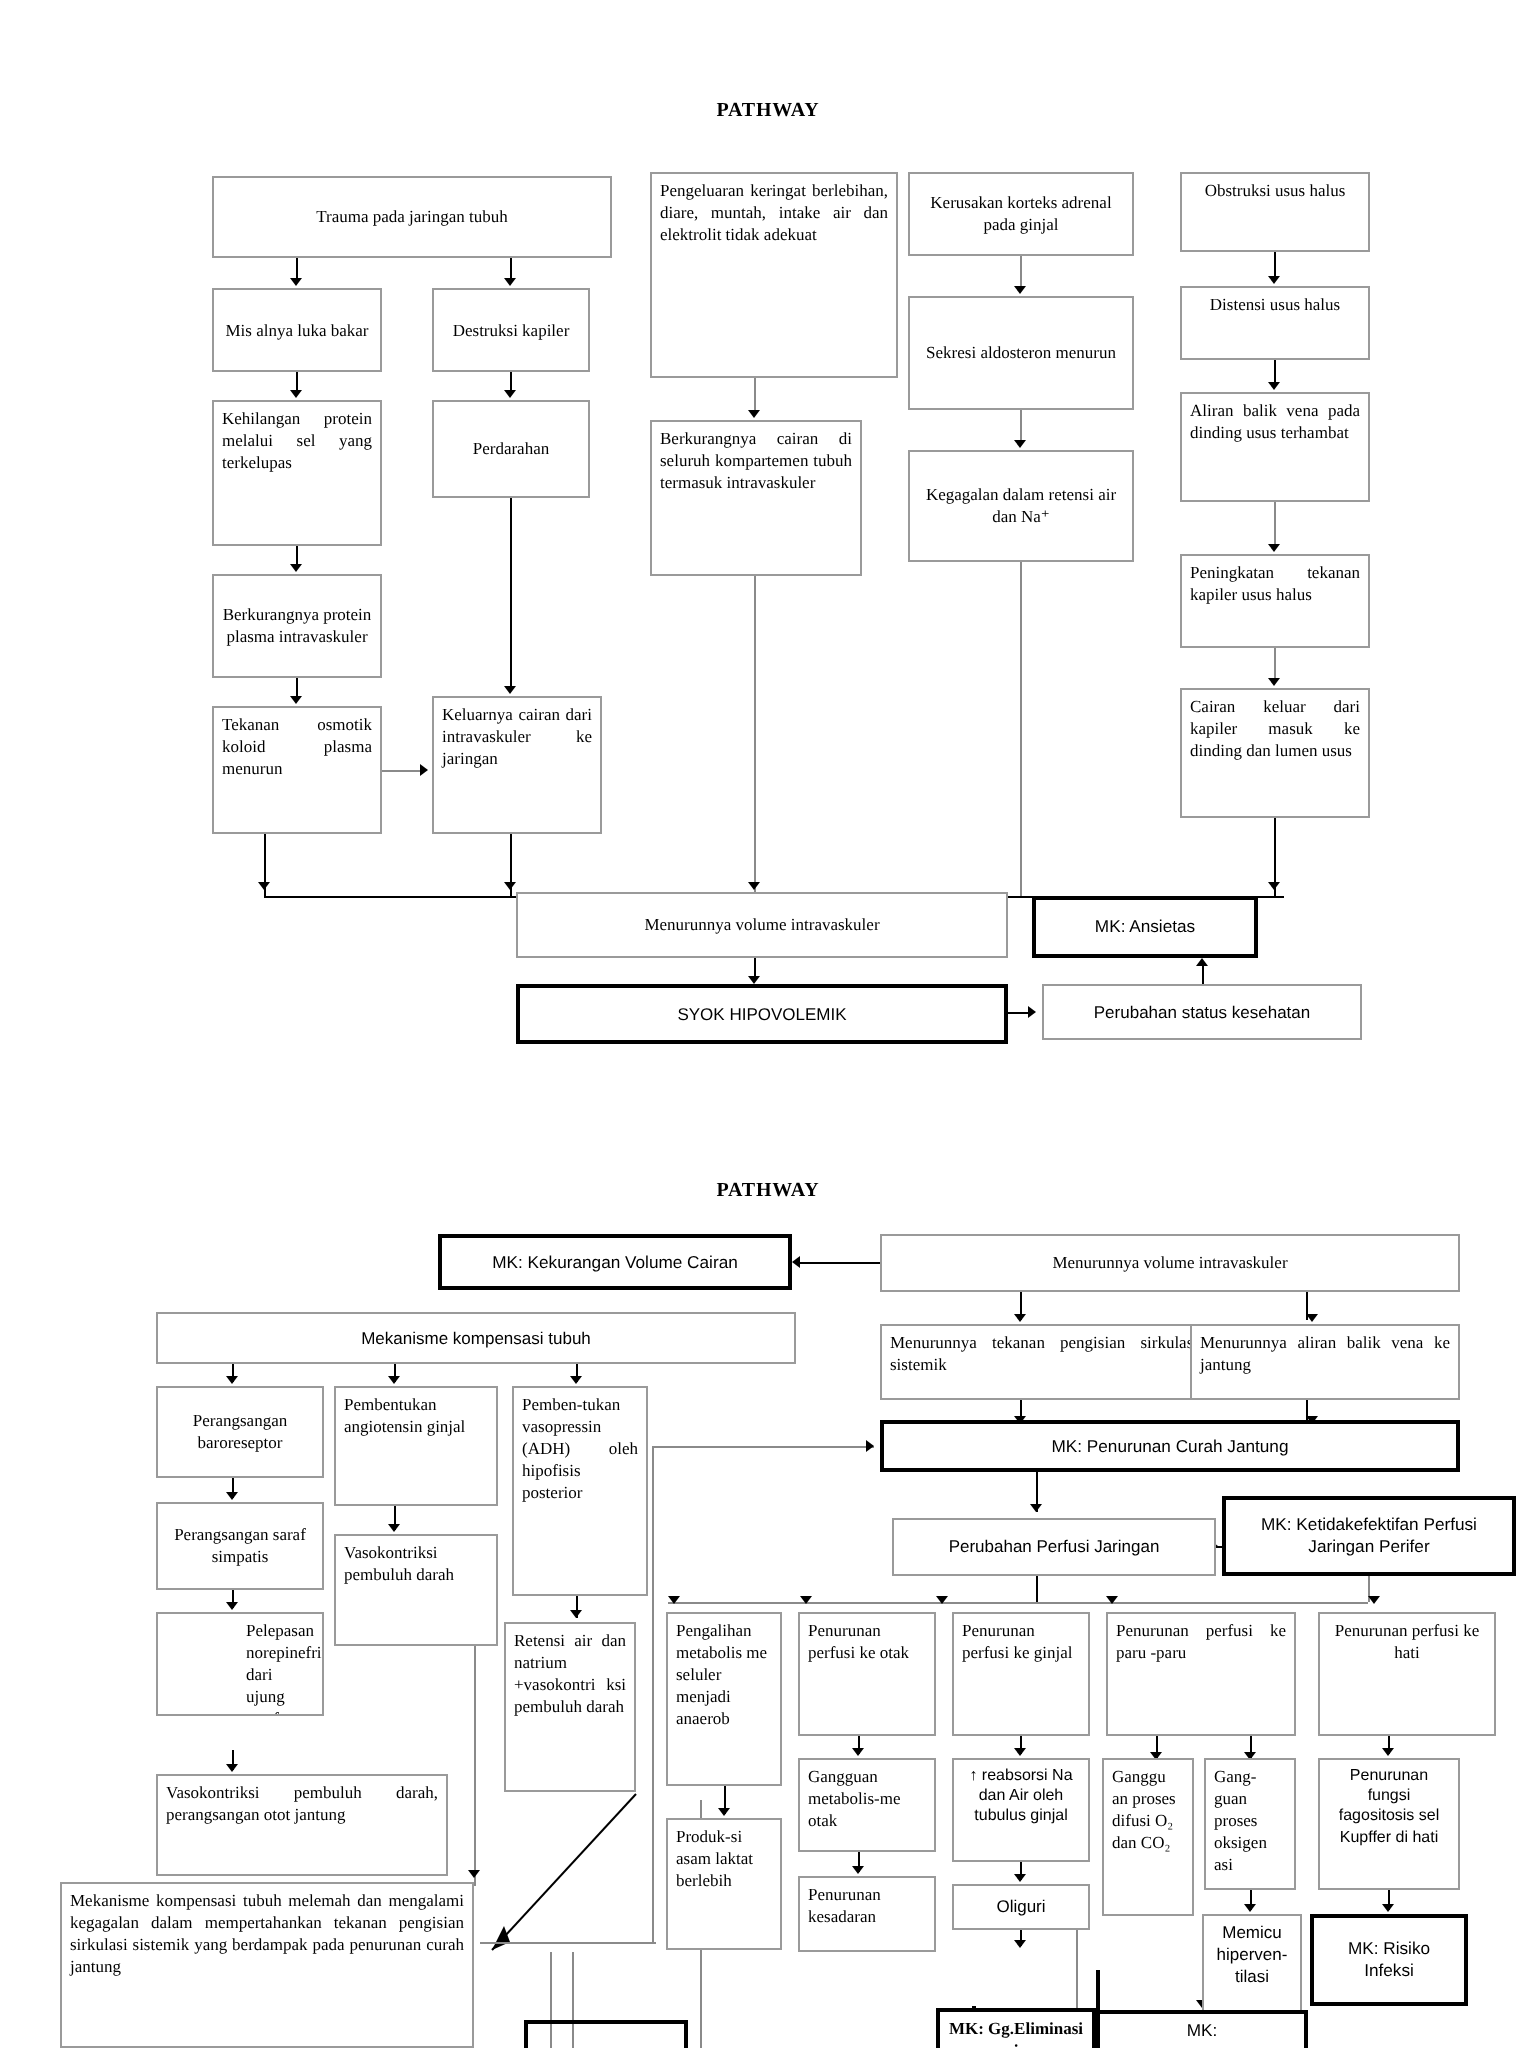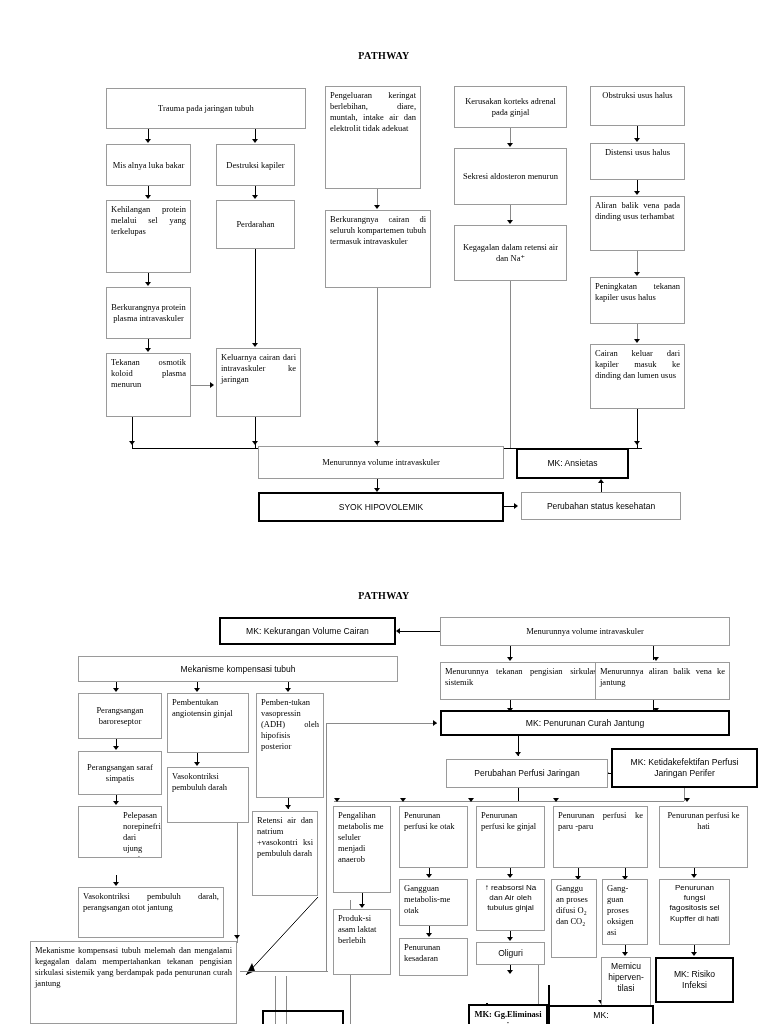--- a/index.html
+++ b/index.html
@@ -120,21 +120,21 @@
   <div class="ln lnv" style="left:255px;top:249px;height:96px;"></div>
   <div class="arw arw-d" style="left:252px;top:343px;"></div>
 
   <div class="bx j" style="left:216px;top:348px;width:85px;height:69px;">
     <span class="t">Keluarnya cairan dari intravaskuler ke jaringan</span>
   </div>
 
   <div class="ln lnh lng" style="left:191px;top:385px;width:20px;"></div>
   <div class="arw arw-r" style="left:210px;top:382px;"></div>
 
-  <div class="bx j" style="left:325px;top:86px;width:96px;height:103px;">
+  <div class="bx j" style="left:325px;top:86px;width:124px;height:103px;">
     <span class="t">Pengeluaran keringat berlebihan, diare, muntah, intake air dan elektrolit tidak adekuat</span>
   </div>
   <div class="ln lnv lng" style="left:377px;top:189px;height:18px;"></div>
   <div class="arw arw-d" style="left:374px;top:205px;"></div>
   <div class="bx j" style="left:325px;top:210px;width:106px;height:78px;">
     <span class="t">Berkurangnya cairan di seluruh kompartemen tubuh termasuk intravaskuler</span>
   </div>
   <div class="ln lnv lng" style="left:377px;top:288px;height:161px;"></div>
 
   <div class="bx" style="left:454px;top:86px;width:113px;height:42px;">

